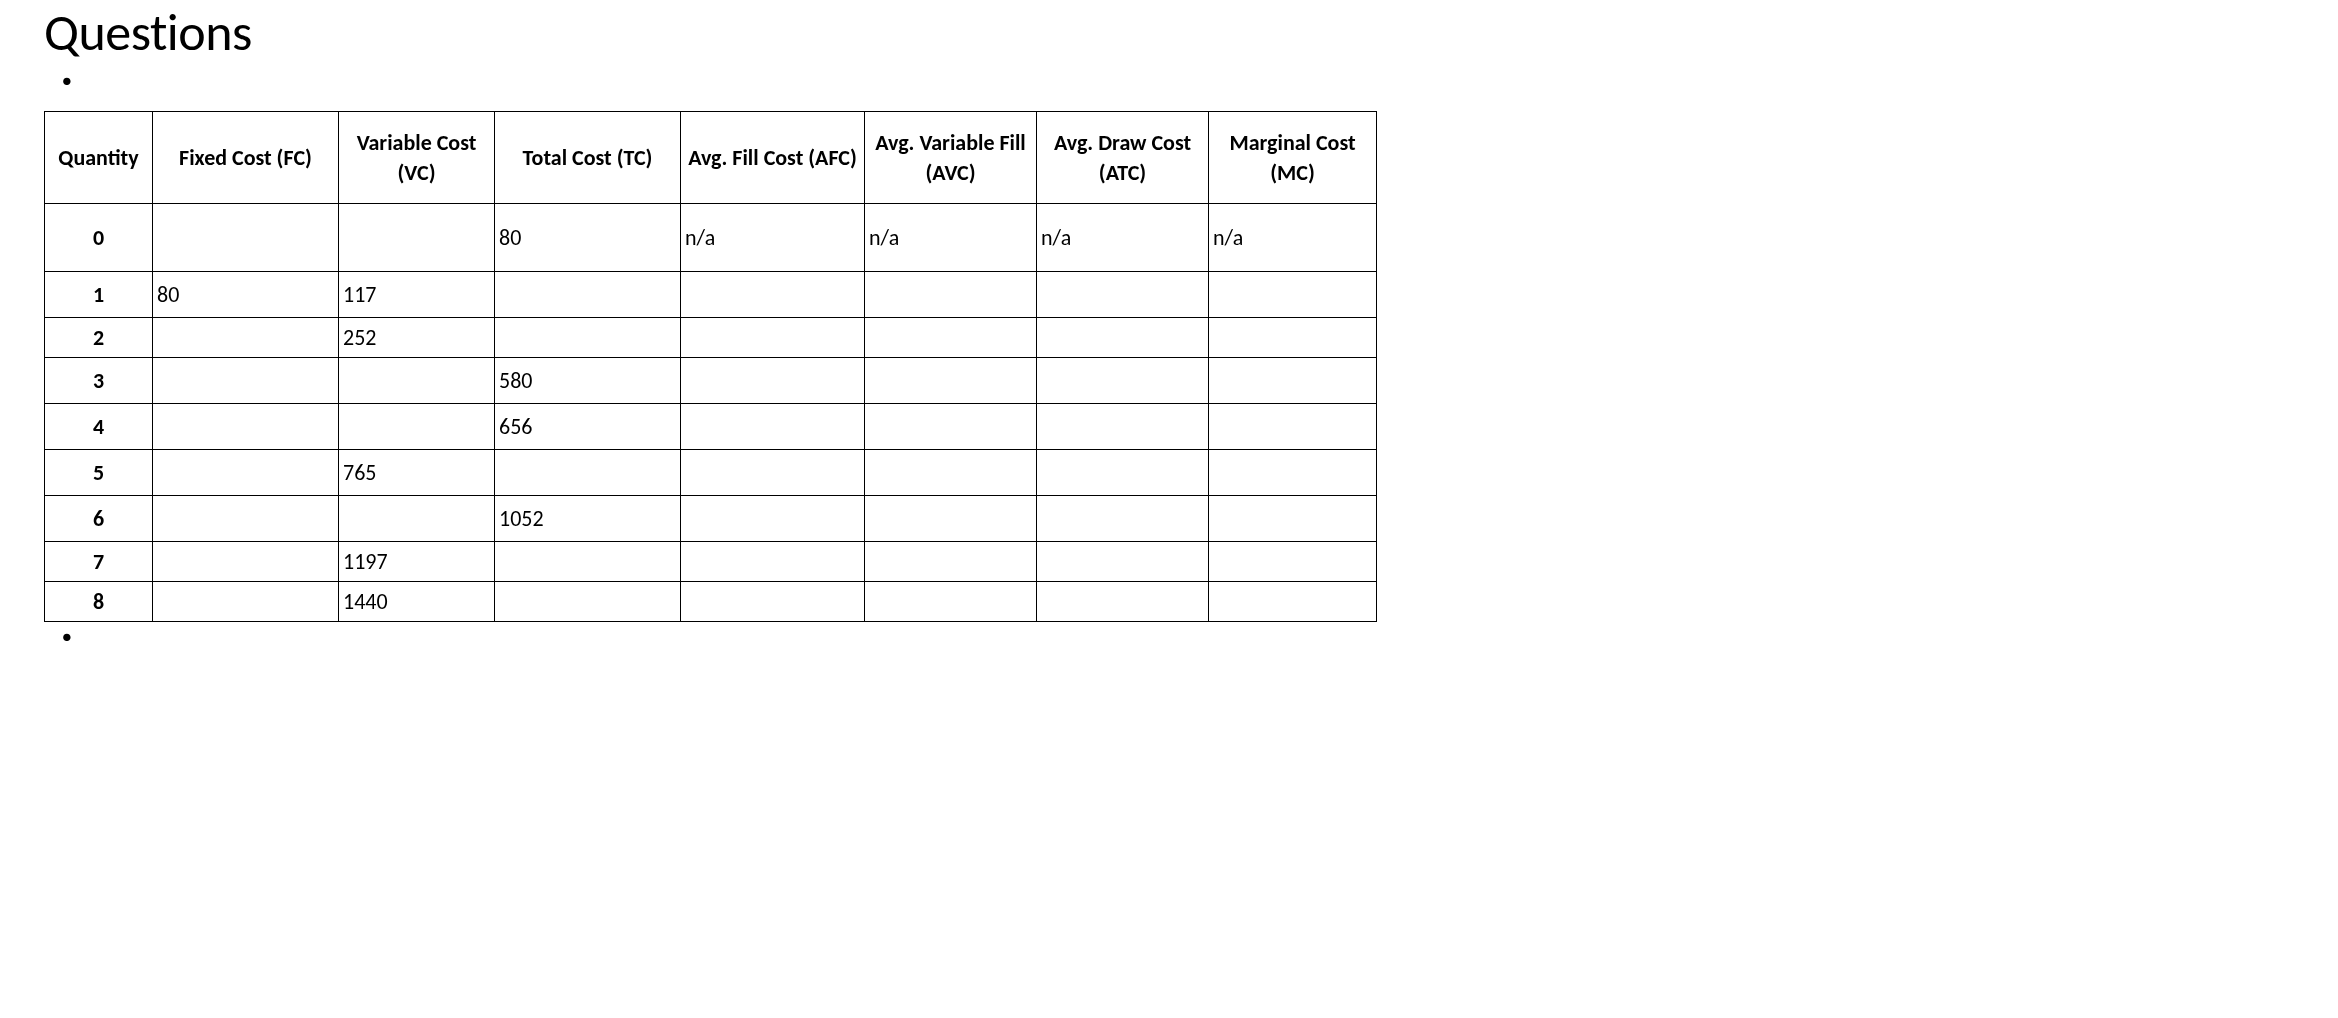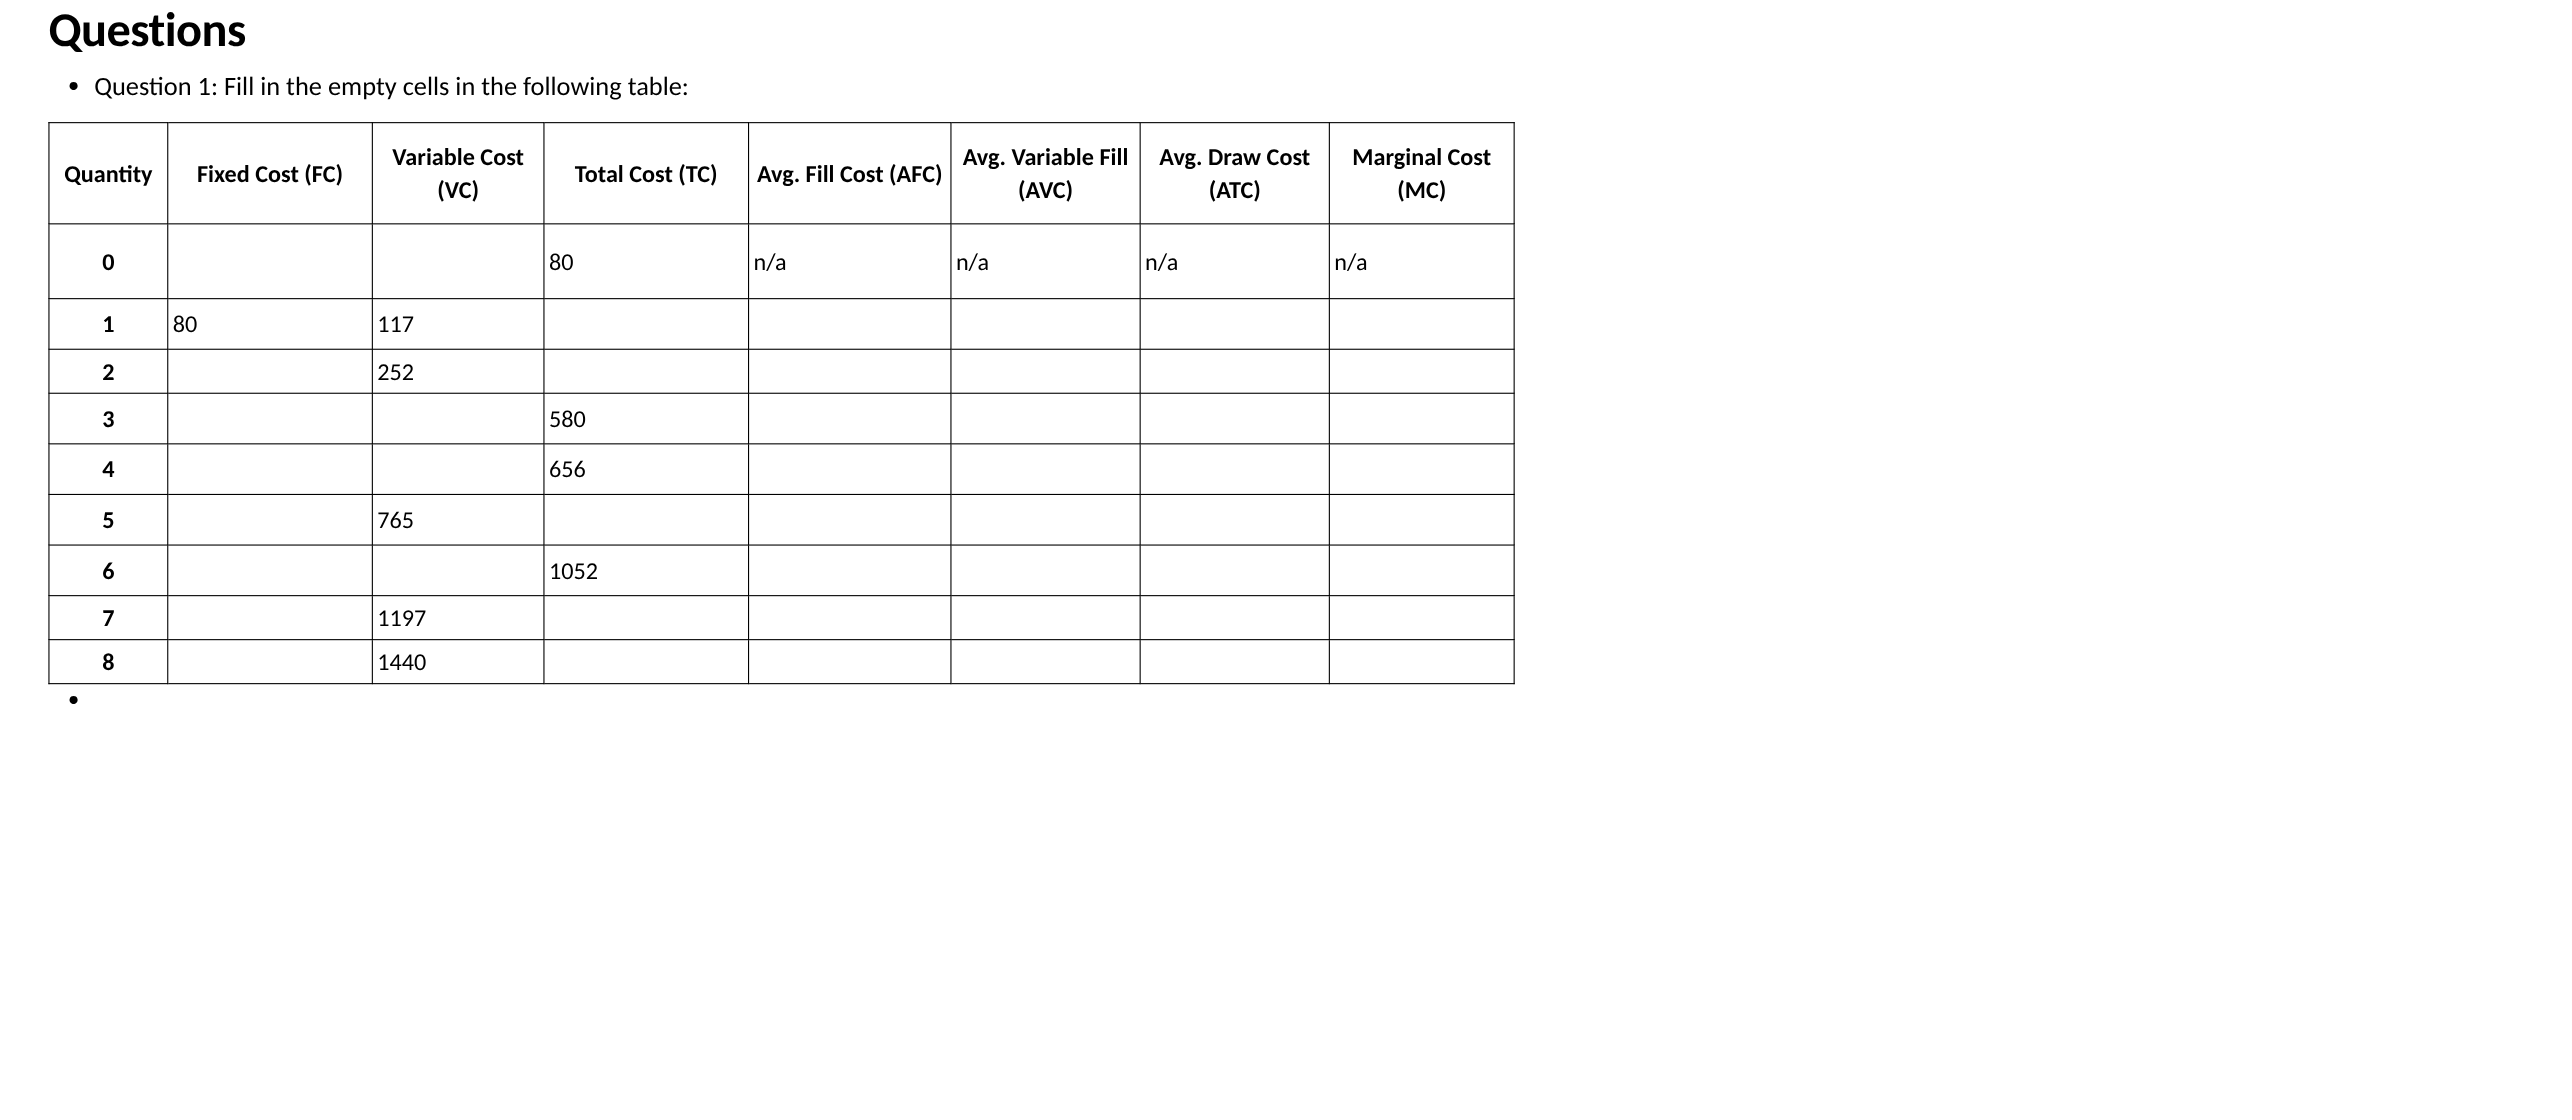--- a/index.html
+++ b/index.html
@@ -9,22 +9,22 @@
       font-family: Calibri, 'Segoe UI', Arial, sans-serif;
       margin: 0;
       padding: 0;
       background: #fff;
       color: #000;
     }
     .page {
       padding: 0 44px 20px 44px;
     }
     h1 {
-      font-size: 44px;
-      font-weight: 700;
+      font-size: 52px;
+      font-weight: 400;
       margin: 0 0 10px 0;
       letter-spacing: -0.5px;
     }
     .bullet-item {
       display: flex;
       align-items: baseline;
       margin: 8px 0 18px 18px;
       font-size: 24px;
     }
     .bullet-dot {
@@ -96,21 +96,20 @@
     }
   </style>
 </head>
 <body>
 
 <div class="page">
   <h1>Questions</h1>
 
   <div class="bullet-item">
     <span class="bullet-dot">●</span>
-    <span>Question 1: Fill in the empty cells in the following table:</span>
   </div>
 
   <div class="table-wrapper">
     <table>
       <colgroup>
         <col class="col-qty">
         <col class="col-fc">
         <col class="col-vc">
         <col class="col-tc">
         <col class="col-afc">

